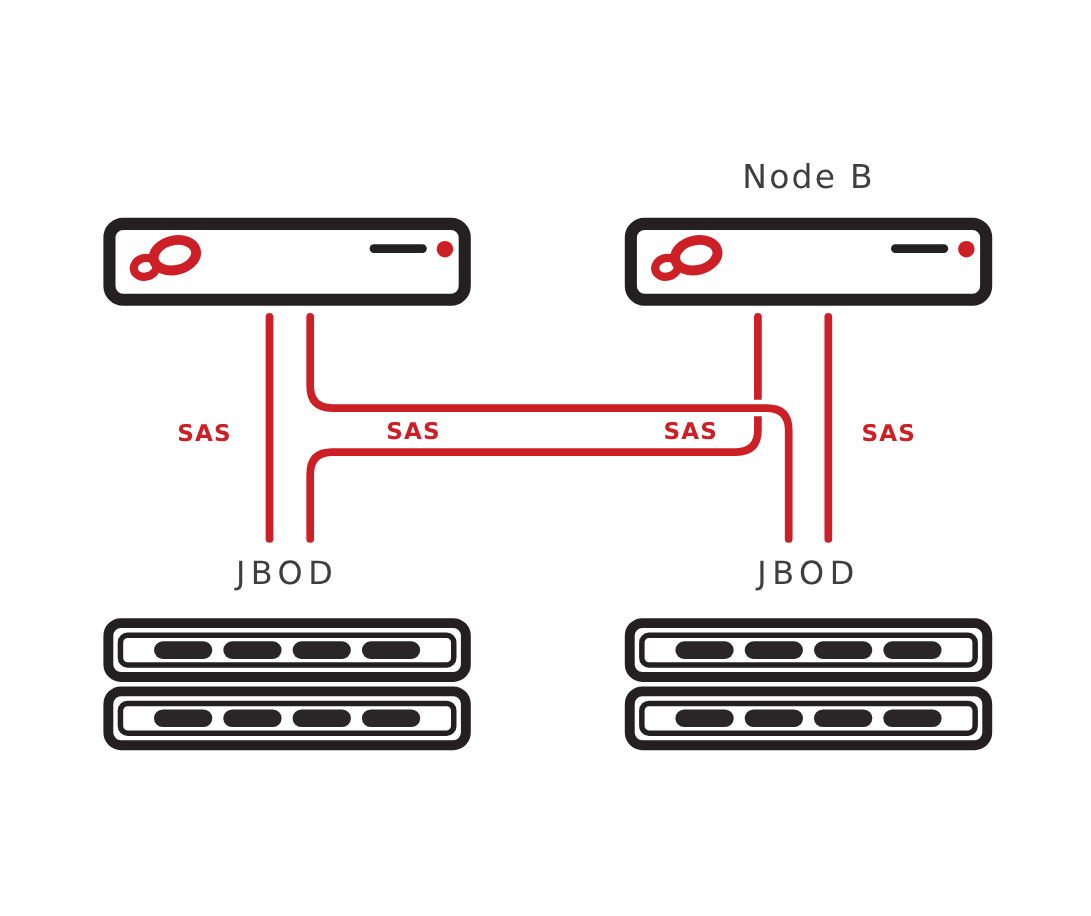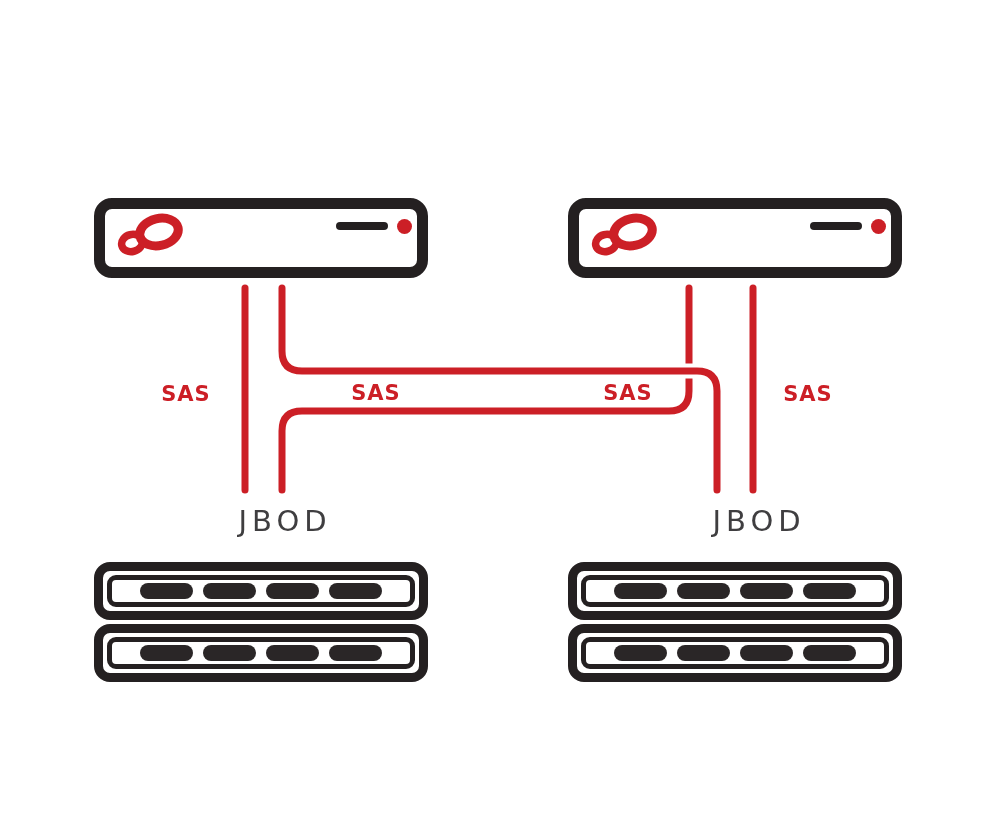--- a/index.html
+++ b/index.html
@@ -16,21 +16,21 @@
   }
   
   .node-label{
     position:absolute;top:147px;transform:translateX(-50%);
     font-size:30px;font-weight:normal;letter-spacing:2px;
     color:var(--label-gray);white-space:nowrap;line-height:1;
   }
   .jbod-label{
     position:absolute;top:507px;transform:translateX(-50%);
     font-size:29px;font-weight:normal;letter-spacing:5px;
-    color:var(--label-gray);white-space:nowrap;line-height:1;margin-left:24px;
+    color:var(--label-gray);white-space:nowrap;line-height:1;
   }
   .sas-label{
     position:absolute;transform:translate(-50%,-50%);
     font-size:21px;font-weight:bold;letter-spacing:1px;
     color:var(--red);line-height:1;white-space:nowrap;
   }
   
   .node-box{
     position:absolute;top:198px;width:334px;height:80px;
     border:11px solid var(--dark);border-radius:18px;
@@ -59,20 +59,21 @@
     border:5px solid var(--dark);border-radius:9px;
     display:flex;align-items:center;justify-content:center;gap:10px;
   }
   .bay-pill{width:53px;height:16px;border-radius:8px;background:var(--pill);flex:0 0 auto;}
 </style>
 </head>
 <body>
 
 <div class="canvas">
 
+  <div class="node-label" style="left:735px">Node B</div>
 
   <div class="node-box" style="left:94px">
     <svg class="node-logo" viewBox="0 0 68 46">
       <g fill="none" stroke="var(--red)">
         <ellipse cx="16" cy="31" rx="10.5" ry="8.5" stroke-width="7.5" transform="rotate(-14 16 31)"></ellipse>
         <ellipse cx="43" cy="20" rx="19.5" ry="13.5" stroke-width="9" transform="rotate(-13 43 20)"></ellipse>
       </g>
     </svg>
     <div class="node-slot"></div>
     <div class="node-led"></div>

